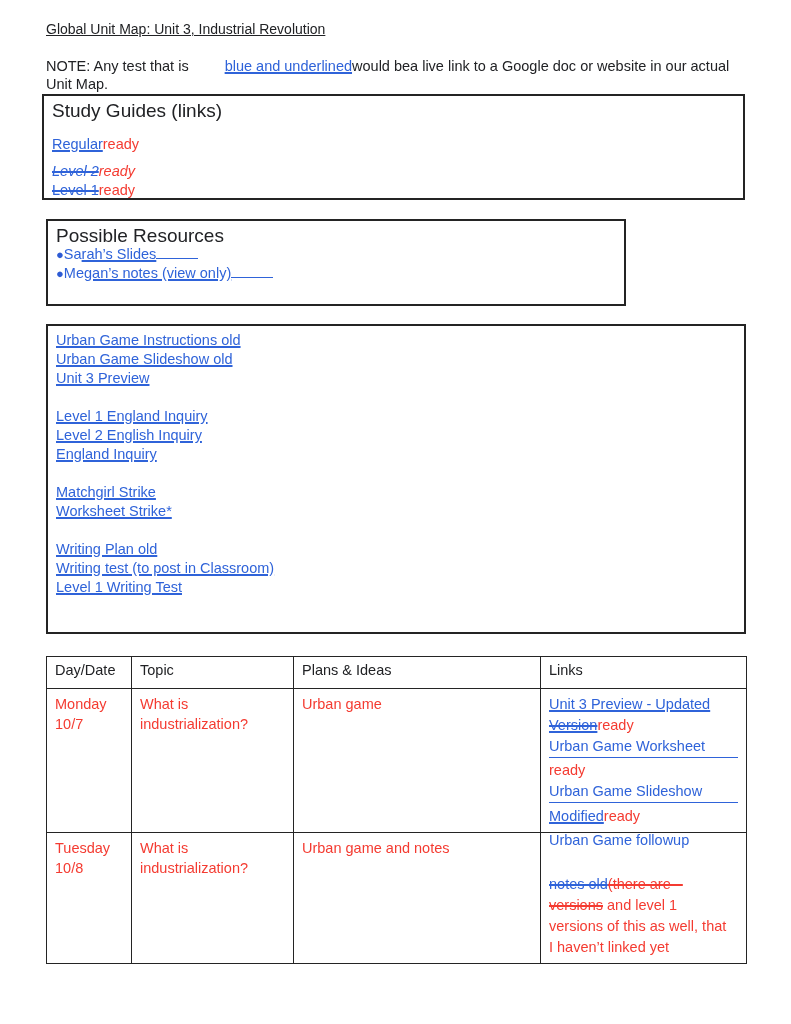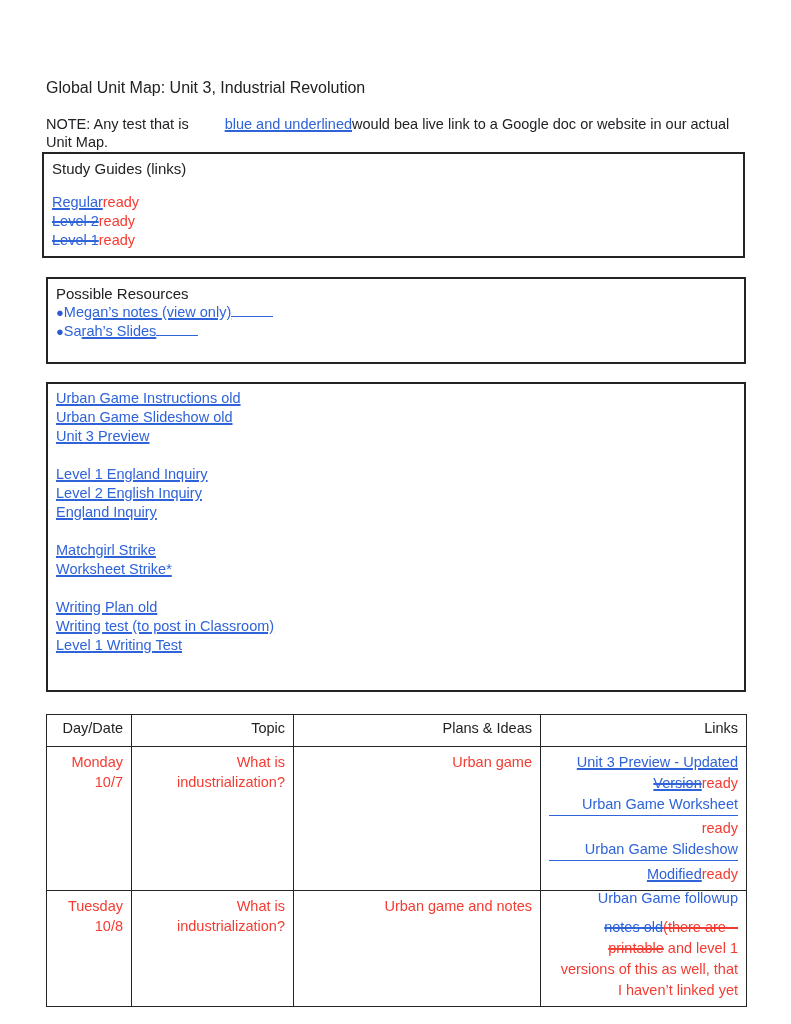--- a/index.html
+++ b/index.html
@@ -1,53 +1,53 @@
 <!DOCTYPE html>
 <html style="--link: #2f63d9; --red: #f43b31; --bullet: #2d5bd4; --bullet2: #2222dd;"><head>
 <meta charset="utf-8">
 <style>
   html,body{margin:0;padding:0;background:#ffffff;}
   .page{position:relative;width:791px;height:1024px;background:#fff;overflow:hidden;
         font-family:"Liberation Sans",sans-serif;font-size:14.5px;color:#212225;}
-  .title{padding-top:78px;margin-left:46px;font-size:16px;line-height:19px;}
+  .title{padding-top:20px;margin-left:46px;font-size:14px;line-height:19px;text-decoration:underline;}
   .note{margin:19px 45px 0 46px;width:700px;line-height:17.5px;}
   .note-link{color:var(--link);text-decoration:underline;text-decoration-thickness:1.5px;margin-left:36px;}
   .box{box-sizing:border-box;border:2px solid #242424;padding:5px 8px;}
   .box-sg{margin:1px 0 0 42px;width:703px;height:106px;}
-  .box-res{margin:19px 0 0 46px;width:700px;height:87px;}
+  .box-res{margin:19px 0 0 46px;width:580px;height:87px;}
   .box-old{margin:18px 0 0 46px;width:700px;height:310px;}
-  .box h2{margin:0;font-size:15px;font-weight:normal;line-height:19px;color:#212225;}
+  .box h2{margin:0;font-size:19px;font-weight:normal;line-height:19px;color:#212225;}
   .sg-item{line-height:19px;}
   .sg-item.first{margin-top:15px;}
-  .sg-item.gap{}
+  .sg-item.gap{margin-top:8px;font-style:italic;}
   .sg-link{color:var(--link);text-decoration:underline;text-decoration-thickness:1.5px;}
   .sg-link.struck{text-decoration:line-through;text-decoration-thickness:1.5px;}
   .status-red{color:var(--red);}
   .res-item{line-height:19px;}
   .res-bullet{color:var(--bullet);font-size:13px;}
   .res-bullet.vivid{color:var(--bullet2);}
   .res-pre{color:var(--link);}
   .res-link{color:var(--link);text-decoration:underline;text-decoration-thickness:1.5px;cursor:pointer;}
   .res-link::after{content:"";display:inline-block;width:42px;height:2px;
         border-bottom:1.5px solid var(--link);vertical-align:baseline;}
   .old-line{line-height:19px;}
   .old-link{color:var(--link);text-decoration:underline;text-decoration-thickness:1.5px;cursor:pointer;}
   .spacer{height:19px;}
   table.sched{margin:22px 0 0 46px;width:700px;border-collapse:collapse;table-layout:fixed;}
   table.sched th,table.sched td{border:1.5px solid #242424;padding:5px 8px;
-        font-weight:normal;text-align:right;vertical-align:top;font-size:14.5px;}
+        font-weight:normal;text-align:left;vertical-align:top;font-size:14.5px;}
   table.sched th{height:21px;color:#212225;}
   col.c1{width:85px;}col.c2{width:162px;}col.c3{width:247px;}col.c4{width:206px;}
   td.r1{height:128px;}
   td.r2{height:99px;}
   .cell-red{color:var(--red);line-height:20px;}
   .rt-line{line-height:21px;}
   .rt-line.topline{border-top:1.5px solid var(--link);padding-top:2px;}
   .rt-line.fullul{border-bottom:1.5px solid var(--link);margin-bottom:3px;}
-  .rt-line.pullup{margin-top:-8px;margin-bottom:8px;}
+  .rt-line.pullup{margin-top:-8px;margin-bottom:23px;}
   .s-link{color:var(--link);}
   .s-link-ul{color:var(--link);text-decoration:underline;text-decoration-thickness:1.5px;}
   .s-link-strike{color:var(--link);text-decoration:line-through;text-decoration-thickness:1.5px;}
   .s-link-ul-strike{color:var(--link);text-decoration:underline line-through;text-decoration-thickness:1.5px;}
   .s-red{color:var(--red);}
   .s-red-strike{color:var(--red);text-decoration:line-through;text-decoration-thickness:1.5px;}
 </style>
 </head>
 <body>
 
@@ -59,22 +59,22 @@
 
   <div class="box box-sg">
     <h2>Study Guides (links)</h2>
     <div class="sg-item first"><span class="sg-link">Regular</span><span class="status-red">ready</span></div>
     <div class="sg-item gap"><span class="sg-link struck">Level 2</span><span class="status-red">ready</span></div>
     <div class="sg-item"><span class="sg-link struck">Level 1</span><span class="status-red">ready</span></div>
   </div>
 
   <div class="box box-res">
     <h2>Possible Resources</h2>
+    <div class="res-item"><span class="res-bullet">●</span><span class="res-pre">Sa</span><span class="res-link">rah’s Slides</span></div>
     <div class="res-item"><span class="res-bullet">●</span><span class="res-pre">Me</span><span class="res-link">gan’s notes (view only)</span></div>
-    <div class="res-item"><span class="res-bullet">●</span><span class="res-pre">Sa</span><span class="res-link">rah’s Slides</span></div>
   </div>
 
   <div class="box box-old">
     <div class="old-line"><span class="old-link">Urban Game Instructions old</span></div>
     <div class="old-line"><span class="old-link">Urban Game Slideshow old</span></div>
     <div class="old-line"><span class="old-link">Unit 3 Preview</span></div>
     <div class="spacer"></div>
     <div class="old-line"><span class="old-link">Level 1 England Inquiry</span></div>
     <div class="old-line"><span class="old-link">Level 2 English Inquiry</span></div>
     <div class="old-line"><span class="old-link">England Inquiry</span></div>
@@ -130,21 +130,21 @@
         </td>
         <td class="r2">
           <div class="cell-red">What is industrialization?</div>
         </td>
         <td class="r2">
           <div class="cell-red">Urban game and notes</div>
         </td>
         <td class="r2">
             <div class="rt-line pullup"><span class="s-link">Urban Game followup</span></div>
             <div class="rt-line"><span class="s-link-strike">notes old</span><span class="s-red-strike">(there are&nbsp;&nbsp;&nbsp;</span></div>
-            <div class="rt-line"><span class="s-red-strike">printable</span><span class="s-red"> and level 1</span></div>
+            <div class="rt-line"><span class="s-red-strike">versions</span><span class="s-red"> and level 1</span></div>
             <div class="rt-line"><span class="s-red">versions of this as well, that</span></div>
             <div class="rt-line"><span class="s-red">I haven’t linked yet</span></div>
           </td>
       </tr>
     </tbody>
   </table>
 
 </div>
 
 </body></html>

